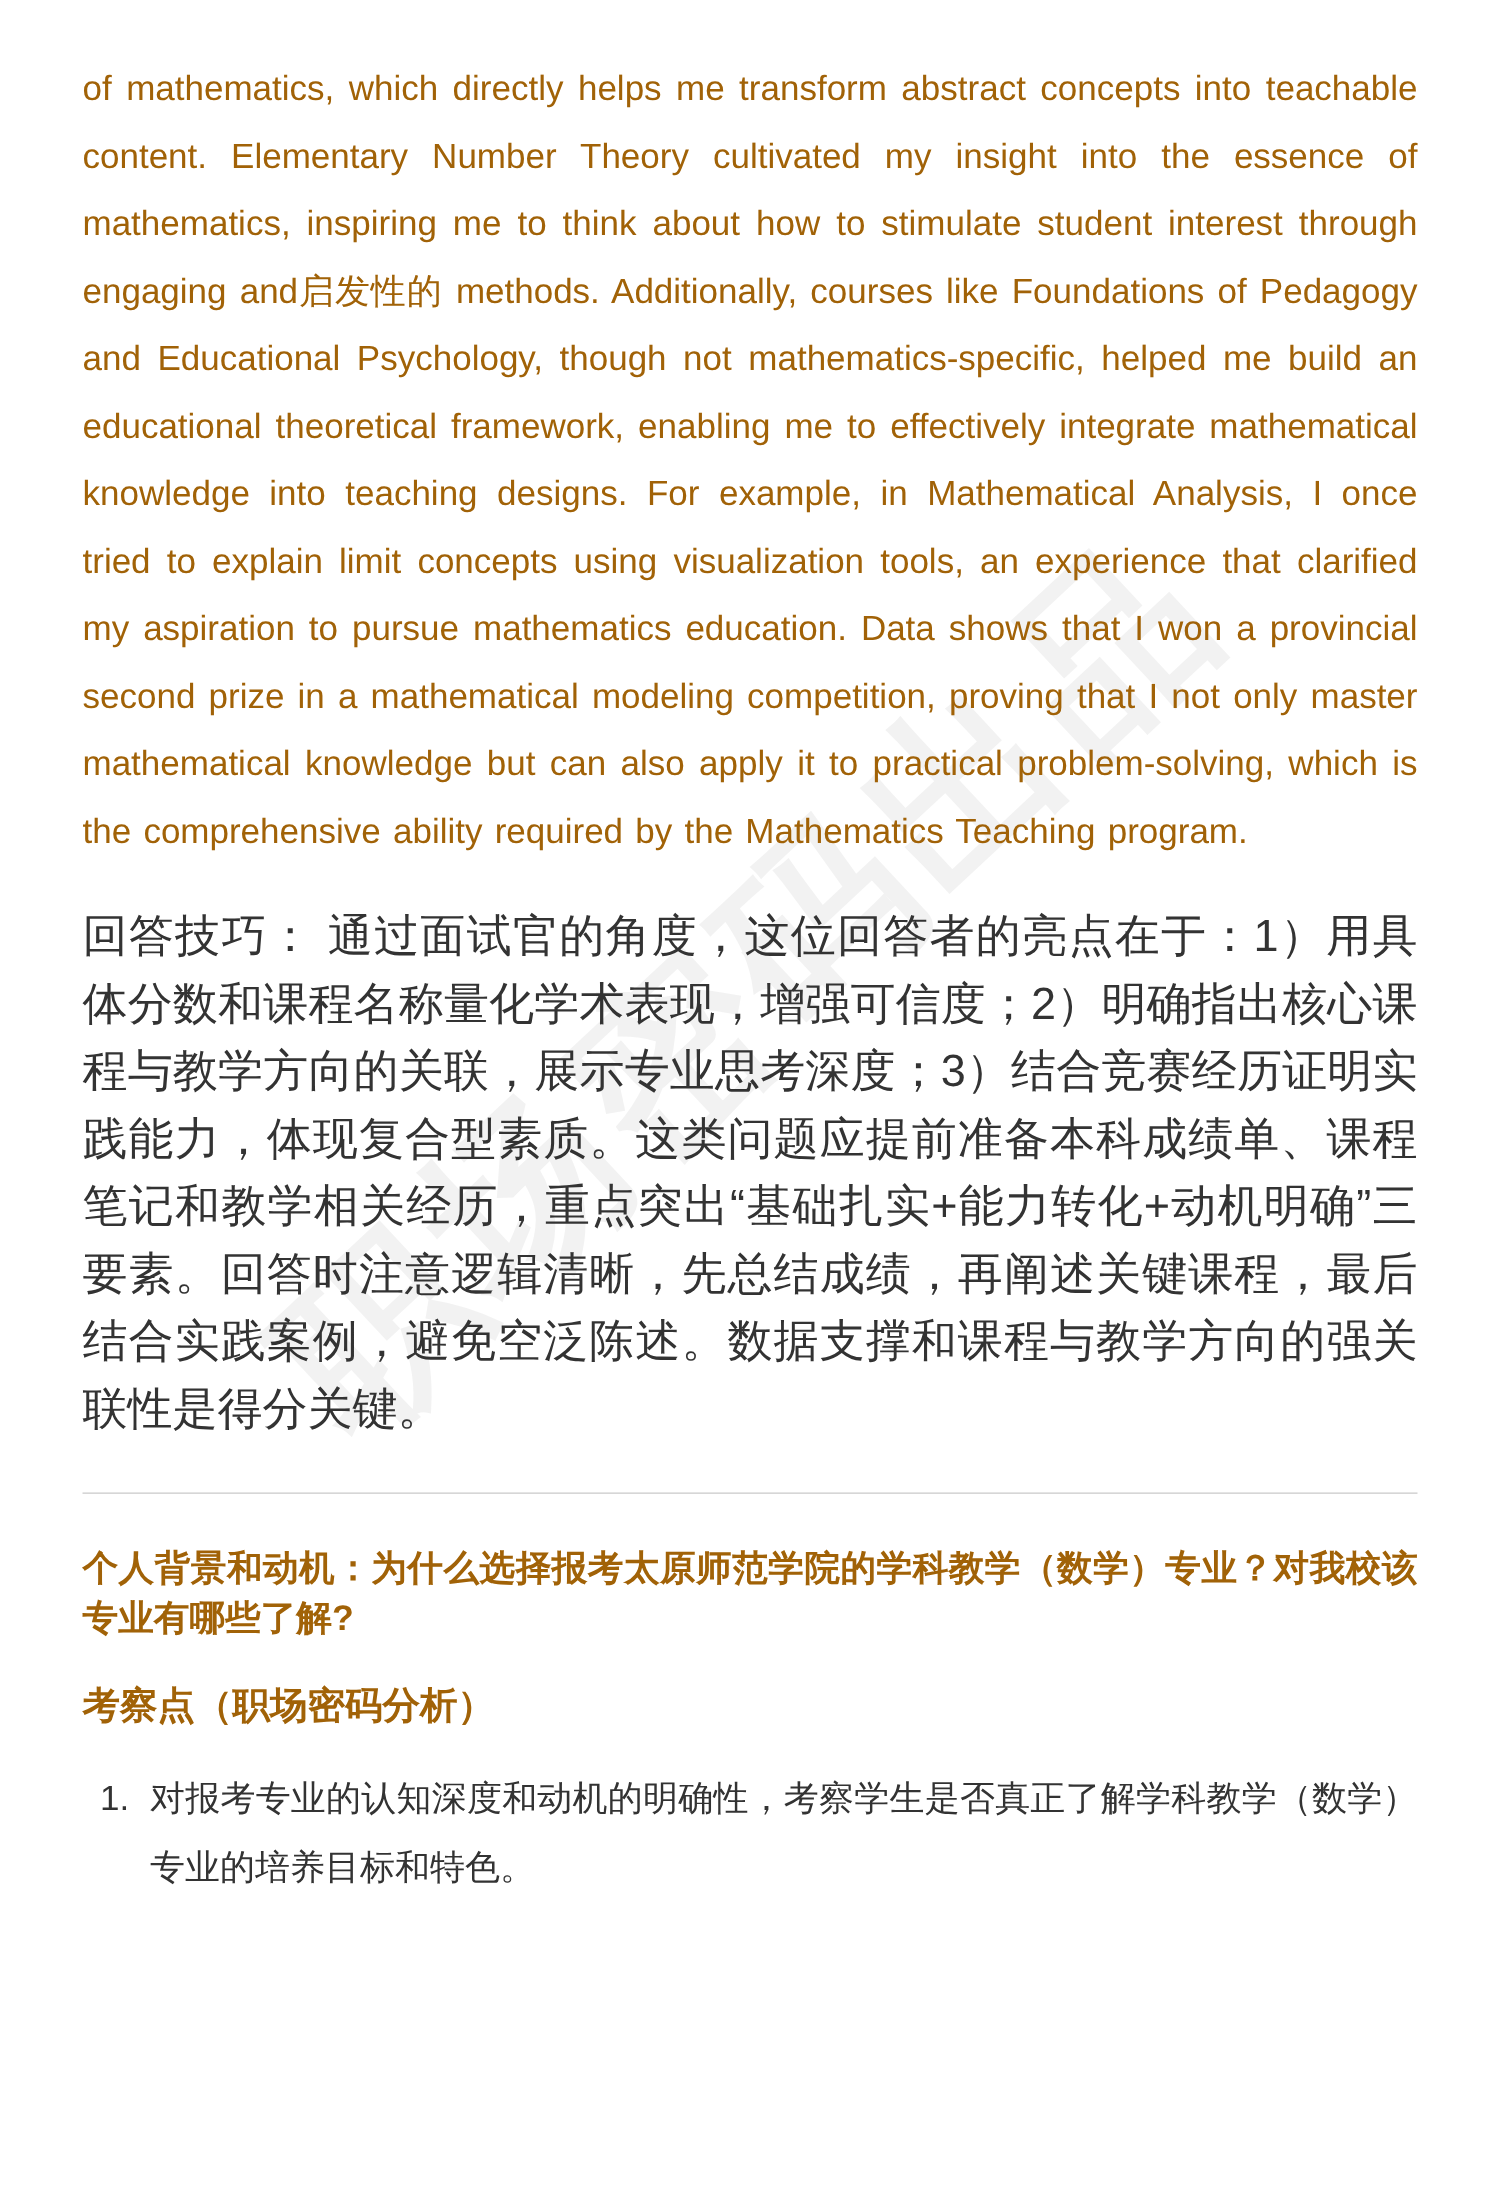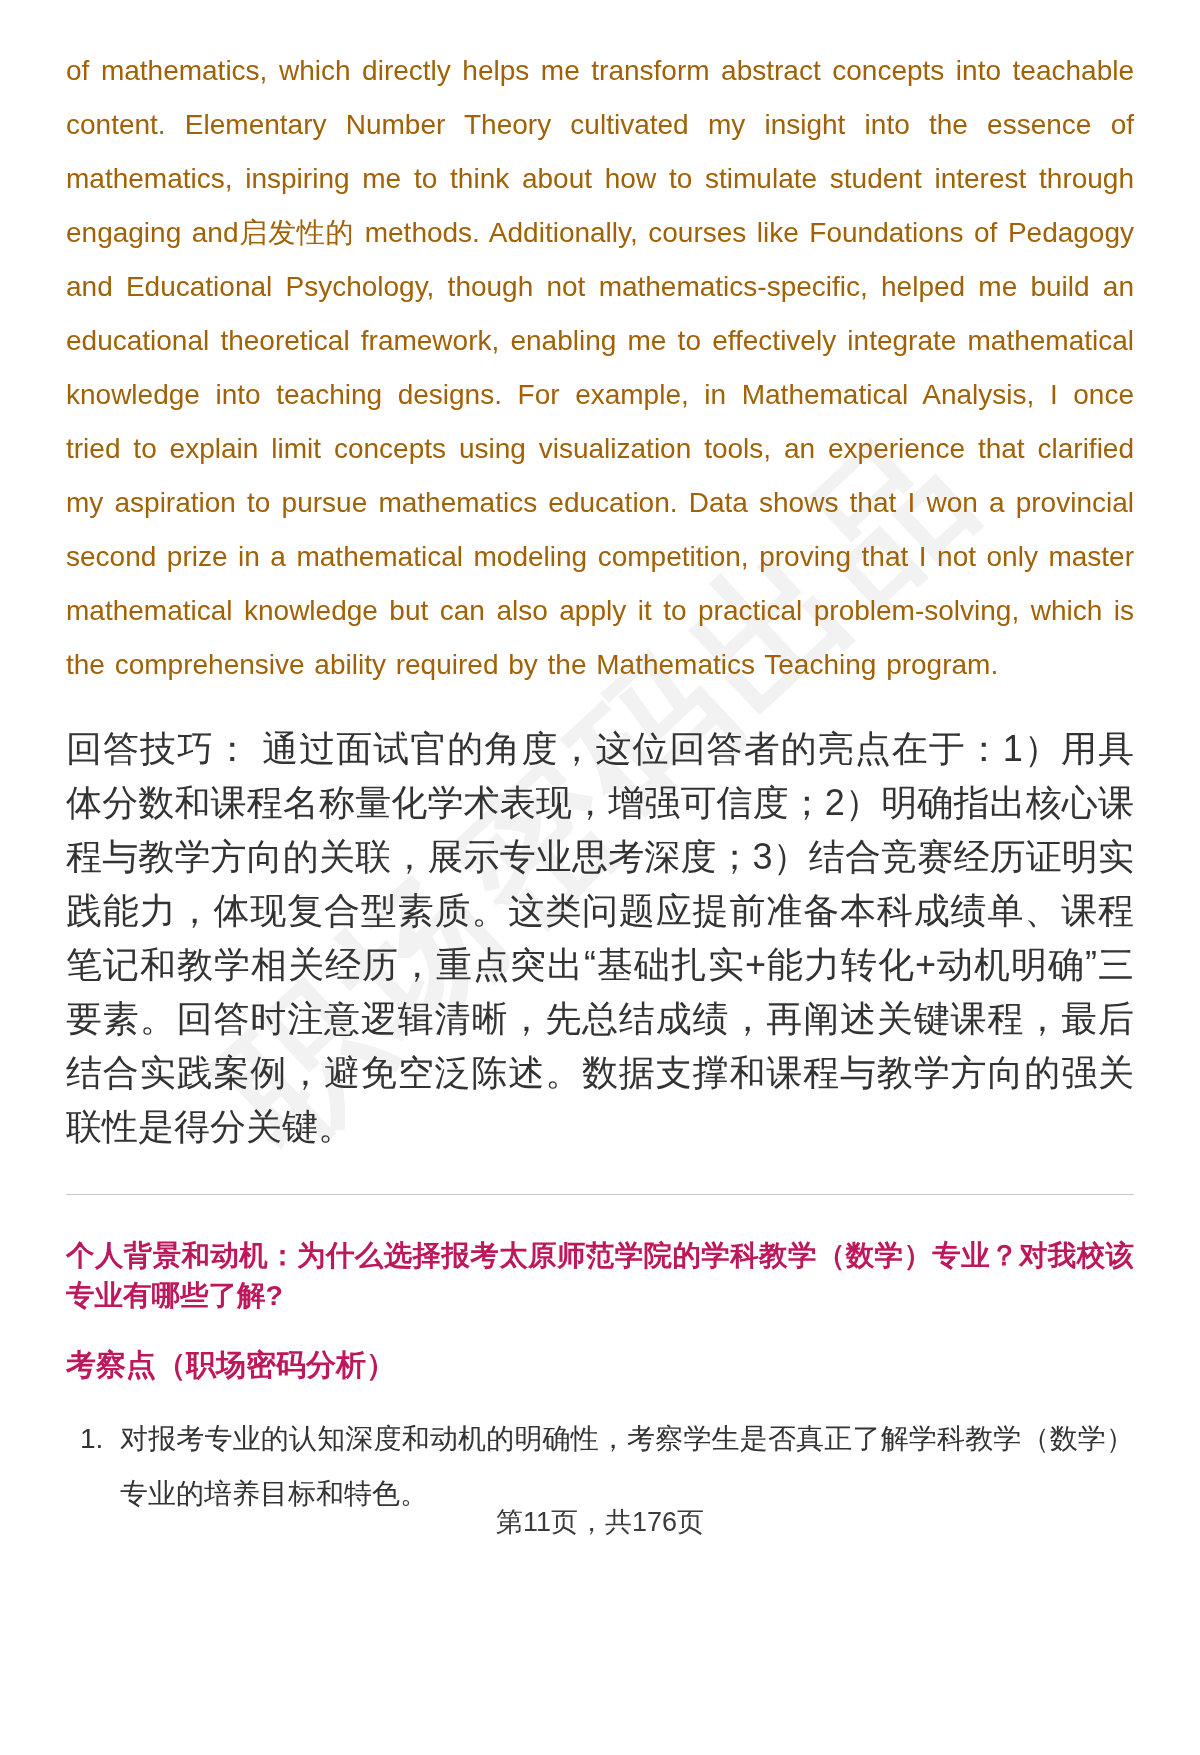--- a/index.html
+++ b/index.html
@@ -41,21 +41,21 @@
     border: none;
     border-top: 1px solid #c9c9c9;
     margin: 40px 0 40px 0;
     height: 0;
   }
   .heading-red {
     margin: 0 0 30px 0;
     font-size: 28.5px;
     font-weight: bold;
     line-height: 40px;
-    color: #be185d;
+    color: #a16207;
     text-align: justify;
   }
   .heading-red.sub {
     margin: 0 0 26px 0;
     font-size: 30px;
     line-height: 40px;
   }
   .list-item {
     display: flex;
     align-items: flex-start;
@@ -117,15 +117,14 @@
 
     <h3 class="heading-red sub">考察点（职场密码分析）</h3>
 
     <div class="list-item">
       <span class="marker">1.</span>
       <span class="text">对报考专业的认知深度和动机的明确性，考察学生是否真正了解学科教学（数学）专业的培养目标和特色。</span>
     </div>
 
   </div>
 
-  <div class="footer">第11页，共176页</div>
 
 </div>
 
 </body></html>

